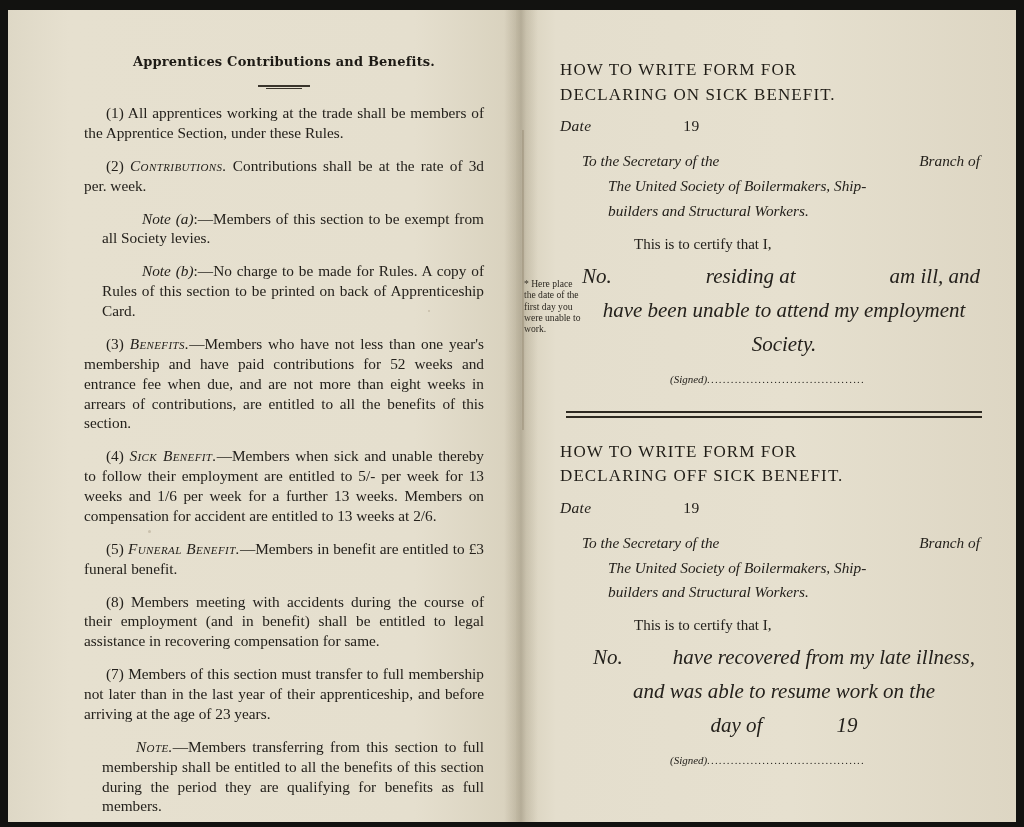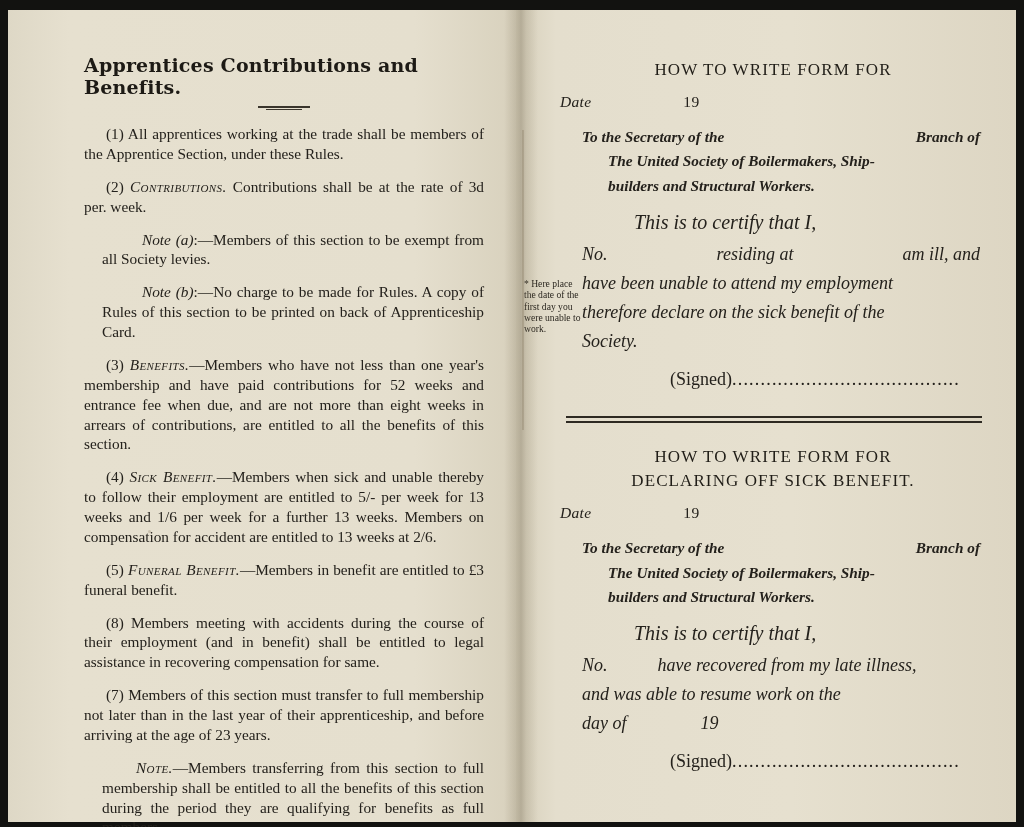--- a/index.html
+++ b/index.html
@@ -59,24 +59,25 @@
     background: rgba(120,105,80,0.25);
   }
 
   
   .lp-inner {
     padding: 44px 32px 0 76px;
     color: #24211c;
   }
   h1.title {
     font-family: "DejaVu Serif", serif;
-    font-size: 19px;
+    font-size: 13px;
     font-weight: 700;
     letter-spacing: 0.2px;
-    margin: 0 0 8px 0;
+    text-align: center;
+    margin: 0 0 16px 0;
     color: #1d1a15;
   }
   .title-rule {
     width: 52px;
     height: 2px;
     background: #3a352c;
     margin: 2px auto 16px auto;
     position: relative;
   }
   .title-rule:after {
@@ -118,21 +119,21 @@
   .it { font-style: italic; }
 
   
   .rp-inner {
     padding: 48px 30px 0 44px;
     color: #24211c;
   }
   h2.form-title {
     font-size: 17px;
     font-weight: 400;
-    text-align: center;
+    text-align: left;
     letter-spacing: 1.1px;
     line-height: 1.45;
     margin: 0 0 10px 0;
     color: #201d17;
   }
   .dateline {
     text-align: left;
     font-style: italic;
     font-size: 15.5px;
     margin: 8px 0 14px 0;
@@ -142,42 +143,42 @@
     font-style: normal;
     display: inline-block;
     margin-left: 92px;
   }
   .body-italic {
     font-style: italic;
     font-size: 15.3px;
     line-height: 1.62;
     margin: 0;
     padding-left: 22px;
-    font-weight: bold;
   }
   .row-spread {
     display: flex;
     justify-content: space-between;
     padding-right: 6px;
   }
   .indent1 { padding-left: 26px; }
   .certify {
-    font-style: italic;
-    font-size: 20px;
+    font-size: 15px;
     margin: 12px 0 6px 0;
     padding-left: 74px;
   }
   .lines {
     font-style: italic;
-    font-size: 18px;
+    font-size: 21px;
     line-height: 1.62;
     padding-left: 22px;
+    text-align: center;
   }
   .signed {
-    font-size: 18px;
+    font-style: italic;
+    font-size: 11px;
     margin-top: 12px;
     padding-left: 110px;
   }
   .dots { letter-spacing: 1.2px; }
   .double-rule {
     margin: 26px 4px 22px 6px;
     border-top: 2px solid #2e2a22;
     border-bottom: 2px solid #2e2a22;
     height: 3px;
   }
@@ -258,20 +259,21 @@
 
     <div class="page right">
 
       <div class="sidenote">* Here place the date of the first day you were unable to work.</div>
 
       <div class="rp-inner">
 
         <div>
           <h2 class="form-title">
             <span>HOW TO WRITE FORM FOR</span><br>
+            <span>DECLARING ON SICK BENEFIT.</span>
           </h2>
 
           <div class="dateline">
             <span>Date</span><span class="yr">19</span>
           </div>
 
           <div class="body-italic">
             <div class="row-spread">
               <span>To the Secretary of the</span>
               <span>Branch of</span>
@@ -282,21 +284,20 @@
 
           <div class="certify">This is to certify that I,</div>
 
           <div class="lines">
             <div class="row-spread">
               <span>No.</span>
               <span>residing at</span>
               <span>am ill, and</span>
             </div>
             <div>have been unable to attend my employment</div>
-            <div>therefore declare on the sick benefit of the</div>
             <div>Society.</div>
           </div>
 
           <div class="signed">
             <span>(Signed)</span><span class="dots">........................................</span>
           </div>
         </div>
 
         <div class="double-rule"></div>
 

